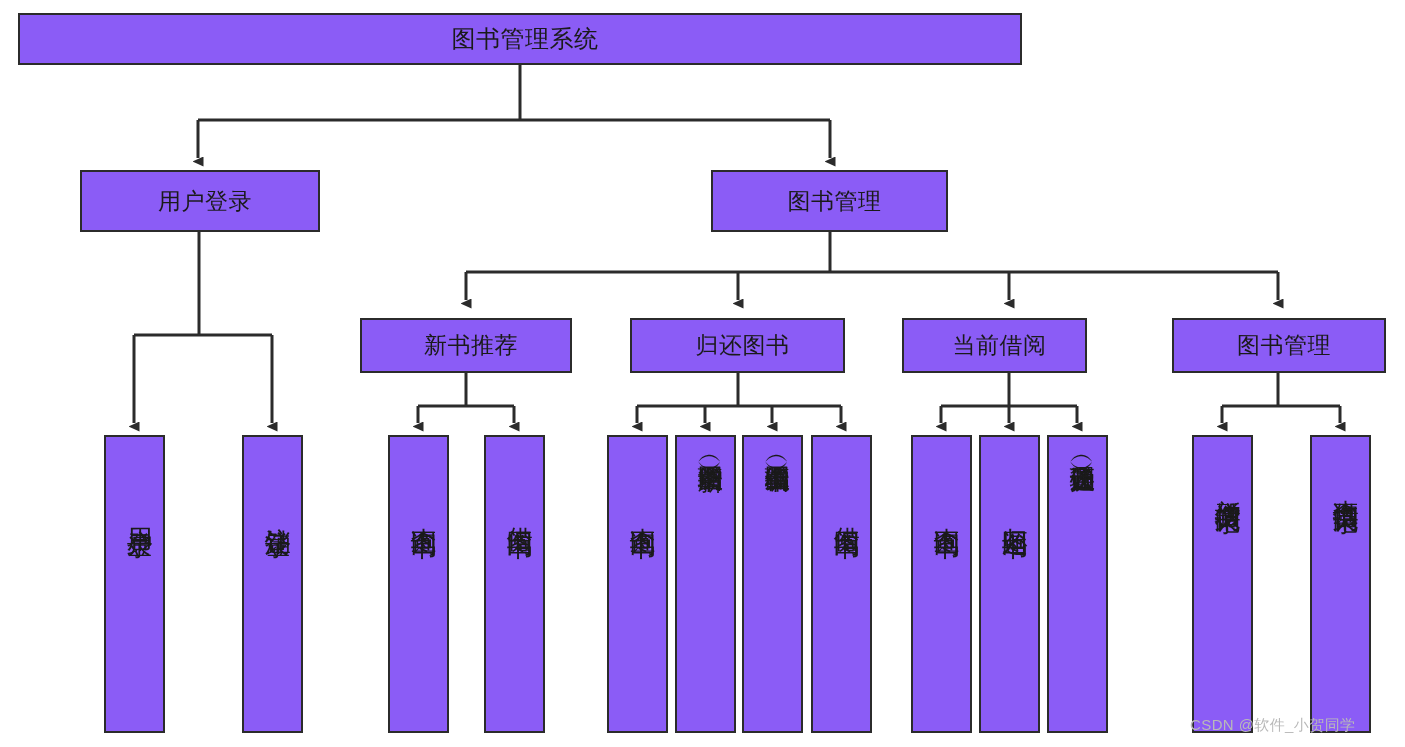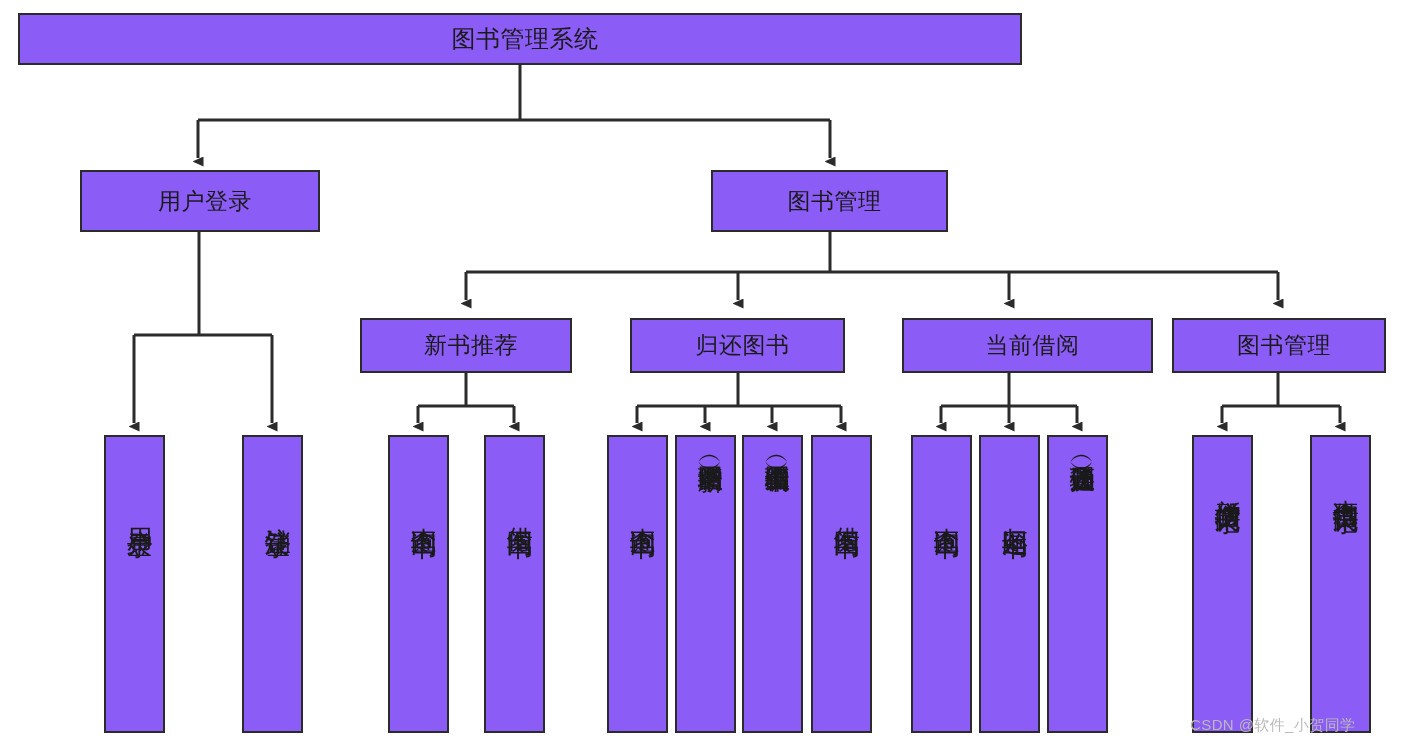--- a/index.html
+++ b/index.html
@@ -154,21 +154,21 @@
   </div>
 
   <div class="node horiz" style="left:360px; top:318px; width:212px; height:55px;">
     <span class="node-label">新书推荐</span>
   </div>
 
   <div class="node horiz" style="left:630px; top:318px; width:215px; height:55px;">
     <span class="node-label">归还图书</span>
   </div>
 
-  <div class="node horiz" style="left:902px; top:318px; width:251px; height:55px;">
+  <div class="node horiz" style="left:902px; top:318px; width:185px; height:55px;">
     <span class="node-label">当前借阅</span>
   </div>
 
   <div class="node horiz" style="left:1172px; top:318px; width:214px; height:55px;">
     <span class="node-label">图书管理</span>
   </div>
 
   <div class="node vert short" style="left:104px; top:435px; width:61px; height:298px;">
     <span class="node-label">用户登录</span>
   </div>

